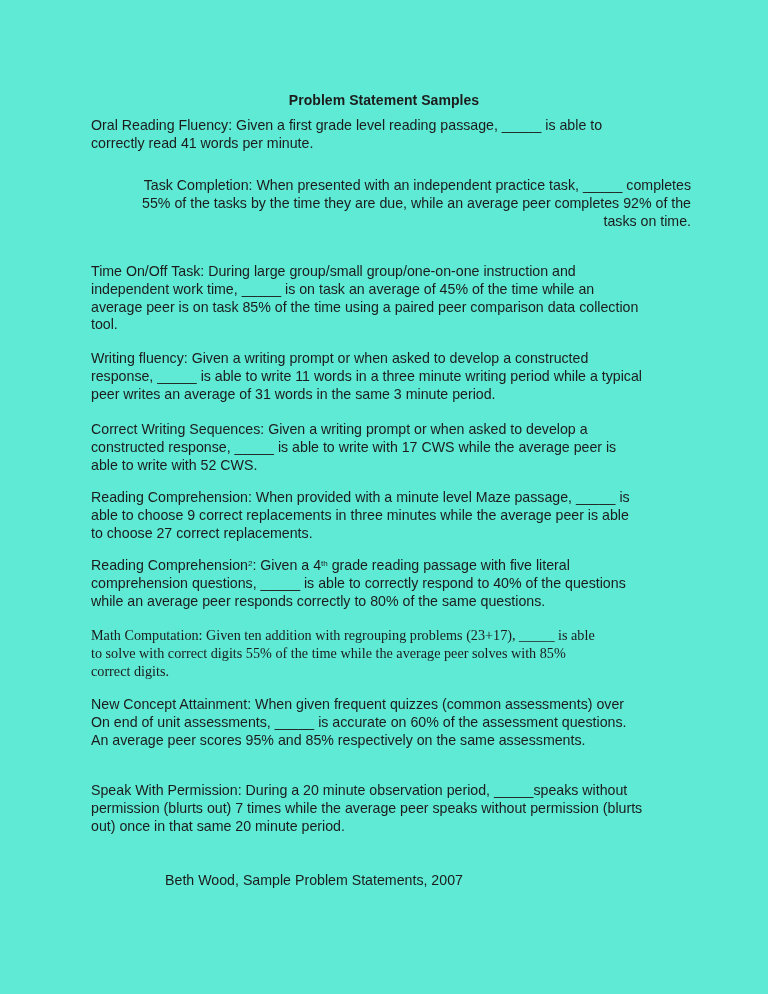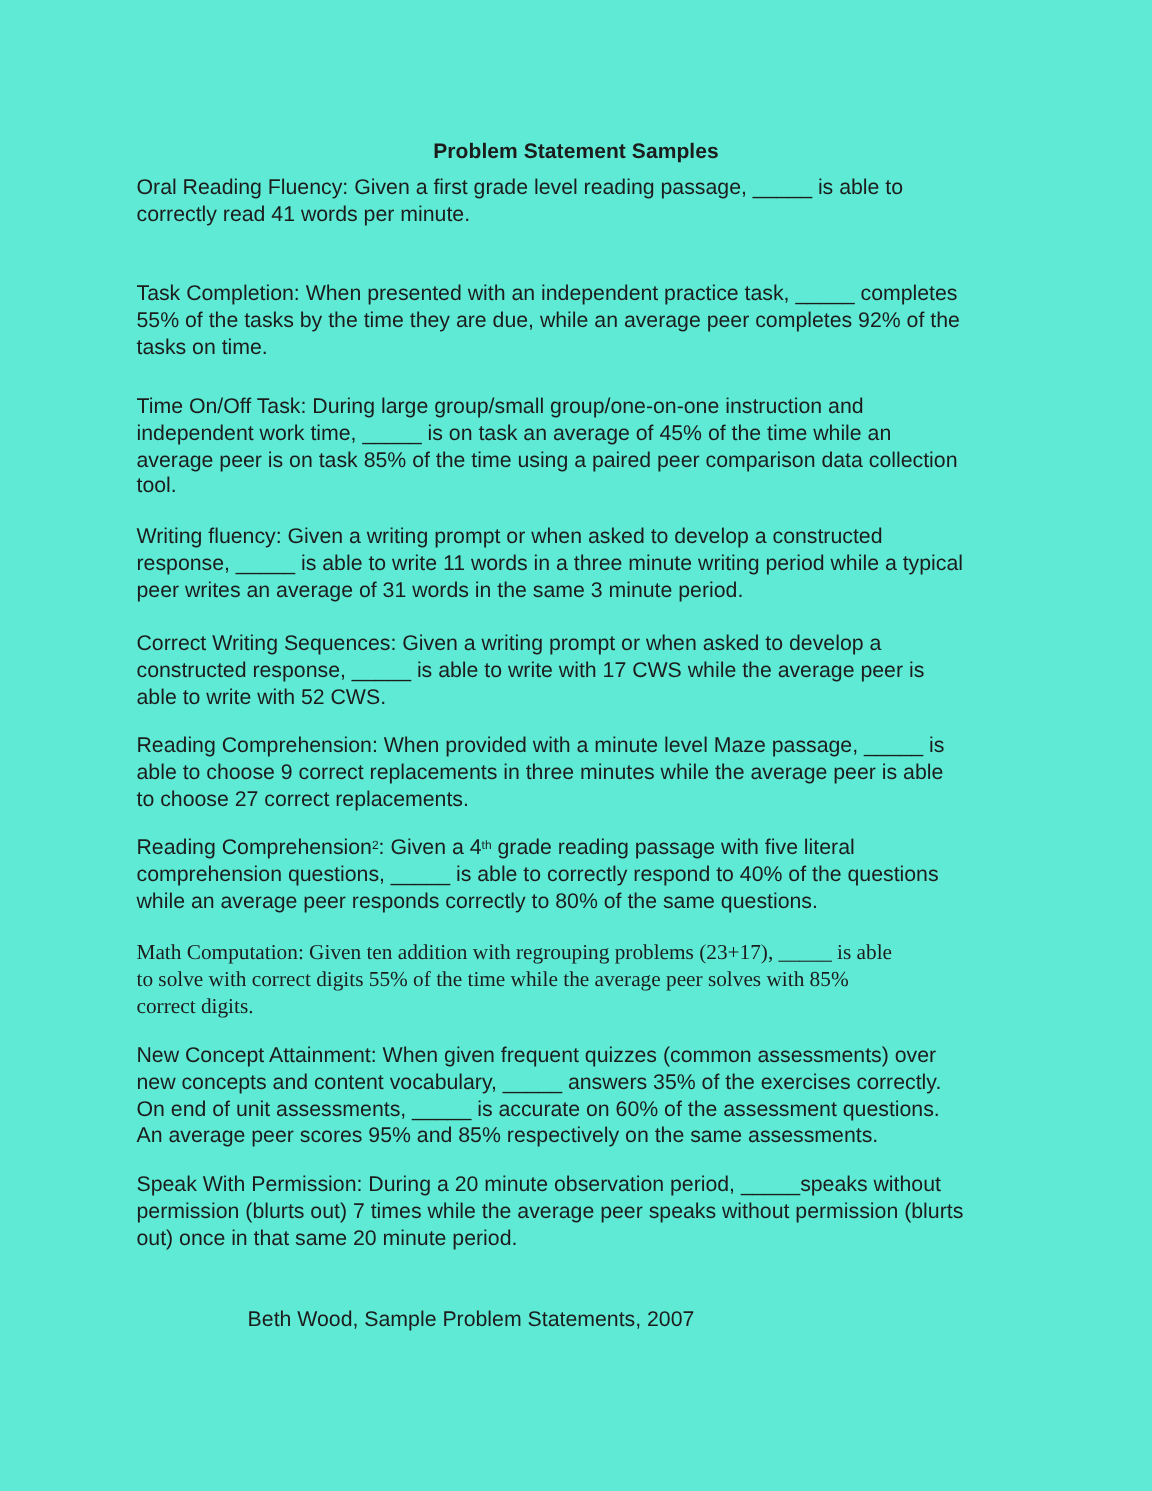--- a/index.html
+++ b/index.html
@@ -64,21 +64,21 @@
 
 <div class="page">
 
   <div class="title">Problem Statement Samples</div>
 
   <div class="para" style="top:117px;">
     <span class="line">Oral Reading Fluency: Given a first grade level reading passage, _____ is able to</span>
     <span class="line">correctly read 41 words per minute.</span>
   </div>
 
-  <div class="para" style="top:188px;">
+  <div class="para" style="top:177px;text-align:right;">
     <span class="line">Task Completion:  When presented with an independent practice task, _____ completes</span>
     <span class="line">55% of the tasks by the time they are due, while an average peer completes 92% of the</span>
     <span class="line">tasks on time.</span>
   </div>
 
   <div class="para" style="top:263px;">
     <span class="line">Time On/Off Task:  During large group/small group/one-on-one instruction and</span>
     <span class="line">independent work time, _____ is on task an average of 45% of the time while an</span>
     <span class="line">average peer is on task 85% of the time using a paired peer comparison data collection</span>
     <span class="line">tool.</span>
@@ -109,21 +109,20 @@
   </div>
 
   <div class="para" style="top:627px;font-family:Liberation Serif, serif;">
     <span class="line">Math Computation:  Given ten addition with regrouping problems (23+17), _____ is able</span>
     <span class="line">to solve with correct digits 55% of the time while the average peer solves with 85%</span>
     <span class="line">correct digits.</span>
   </div>
 
   <div class="para" style="top:696px;">
     <span class="line">New Concept Attainment:  When given frequent quizzes (common assessments) over</span>
-    <span class="line">new concepts and content vocabulary, _____ answers 35% of the exercises correctly.</span>
     <span class="line">On end of unit assessments, _____ is accurate on 60% of the assessment questions.</span>
     <span class="line">An average peer scores 95% and 85% respectively on the same assessments.</span>
   </div>
 
   <div class="para" style="top:782px;">
     <span class="line">Speak With Permission:  During a 20 minute observation period, _____speaks without</span>
     <span class="line">permission (blurts out) 7 times while the average peer speaks without permission (blurts</span>
     <span class="line">out) once in that same 20 minute period.</span>
   </div>
 

